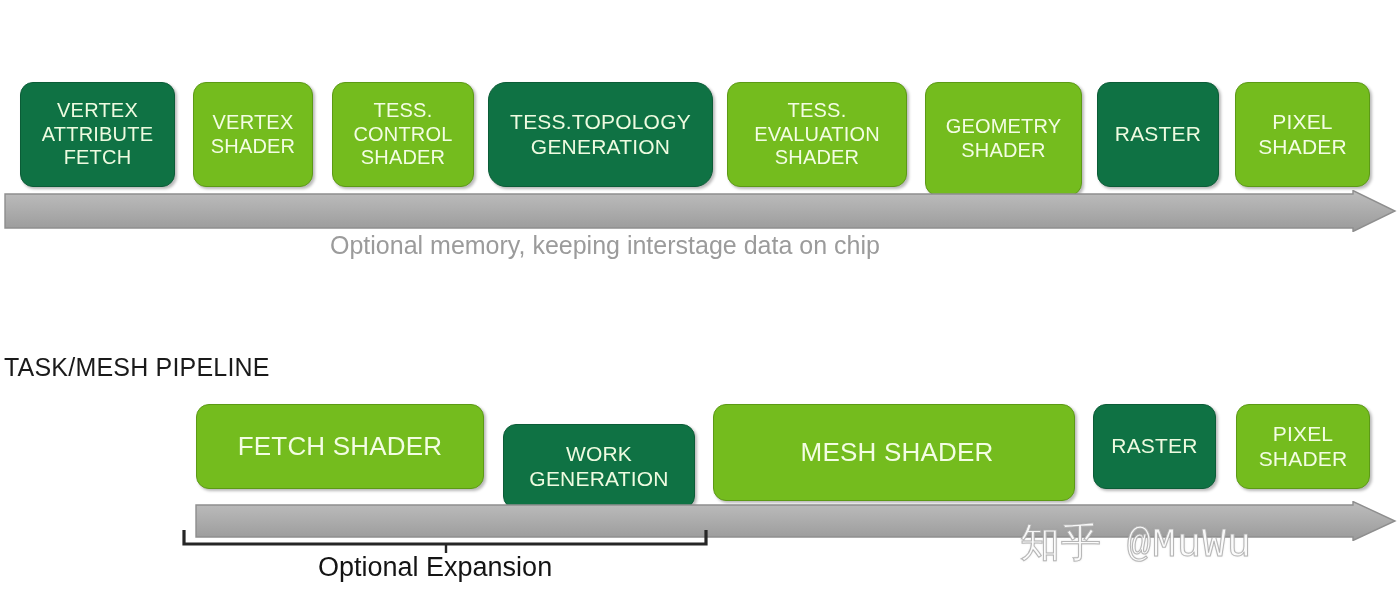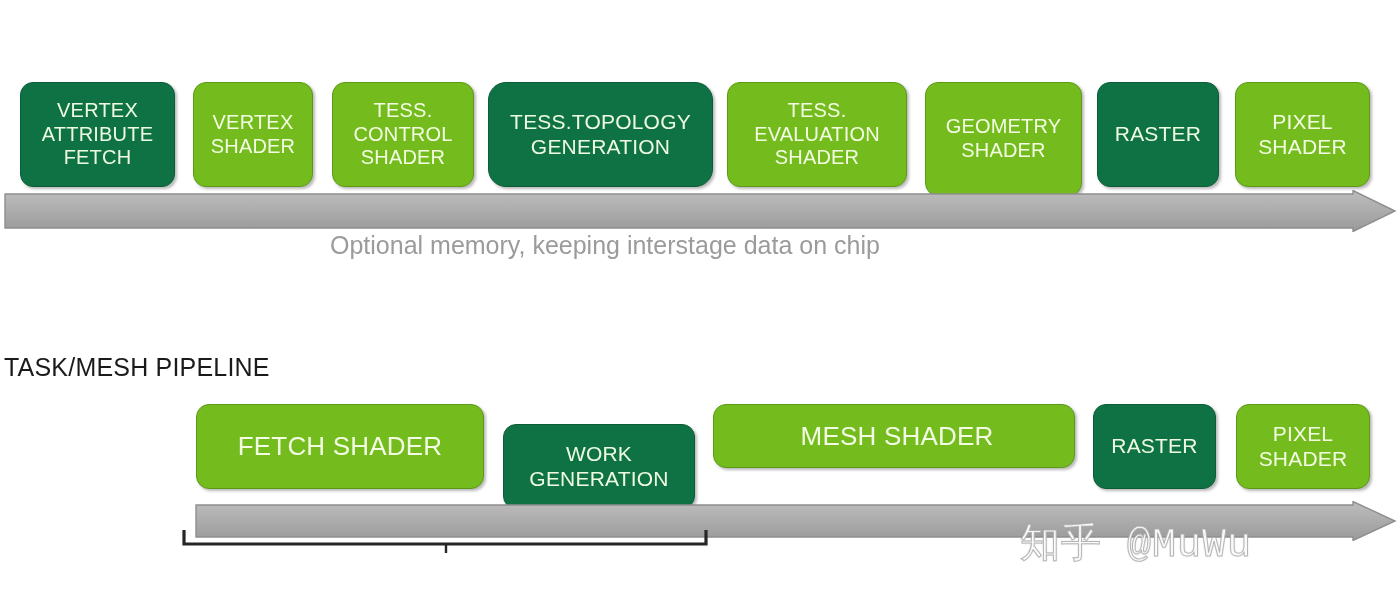--- a/index.html
+++ b/index.html
@@ -153,21 +153,21 @@
 
   <div class="section-title" style="left:4px; top:353px;text-align:right;">TASK/MESH PIPELINE</div>
 
   <div id="taskmesh-stages">
       <div class="stage light" style="left: 196px; top: 404px; width: 288px; height: 85px; font-size: 26px;">
         <span class="label">FETCH SHADER</span>
       </div>
       <div class="stage dark" style="left: 503px; top: 404px; width: 192px; height: 85px; font-size: 21px; margin-top: 20px;">
         <span class="label">WORK<br>GENERATION</span>
       </div>
-      <div class="stage light" style="left: 713px; top: 404px; width: 362px; height: 64px; font-size: 26px; padding-left: 12px;">
+      <div class="stage light" style="left: 713px; top: 404px; width: 362px; height: 97px; font-size: 26px; padding-left: 12px;">
         <span class="label">MESH SHADER</span>
       </div>
       <div class="stage dark" style="left: 1093px; top: 404px; width: 123px; height: 85px; font-size: 21px;">
         <span class="label">RASTER</span>
       </div>
       <div class="stage light" style="left: 1236px; top: 404px; width: 134px; height: 85px; font-size: 21px;">
         <span class="label">PIXEL<br>SHADER</span>
       </div>
     </div>
 
@@ -184,17 +184,18 @@
     </svg>
   </div>
 
   <div class="bracket" style="left:182px; top:528px;">
     <svg width="528" height="26" viewBox="0 0 528 26">
       <path d="M2,2 L2,16 L524,16 L524,2" fill="none" stroke="#262626" stroke-width="3.2" stroke-linecap="butt"></path>
       <path d="M264,16 L264,25" fill="none" stroke="#262626" stroke-width="2.4"></path>
     </svg>
   </div>
 
+  <div class="bracket-label" style="left:318px; top:552px;">Optional Expansion</div>
 
 
   <div class="watermark" style="left:1020px; top:515px;">知乎 @MuWu</div>
 
 </div>
 
 </body></html>

